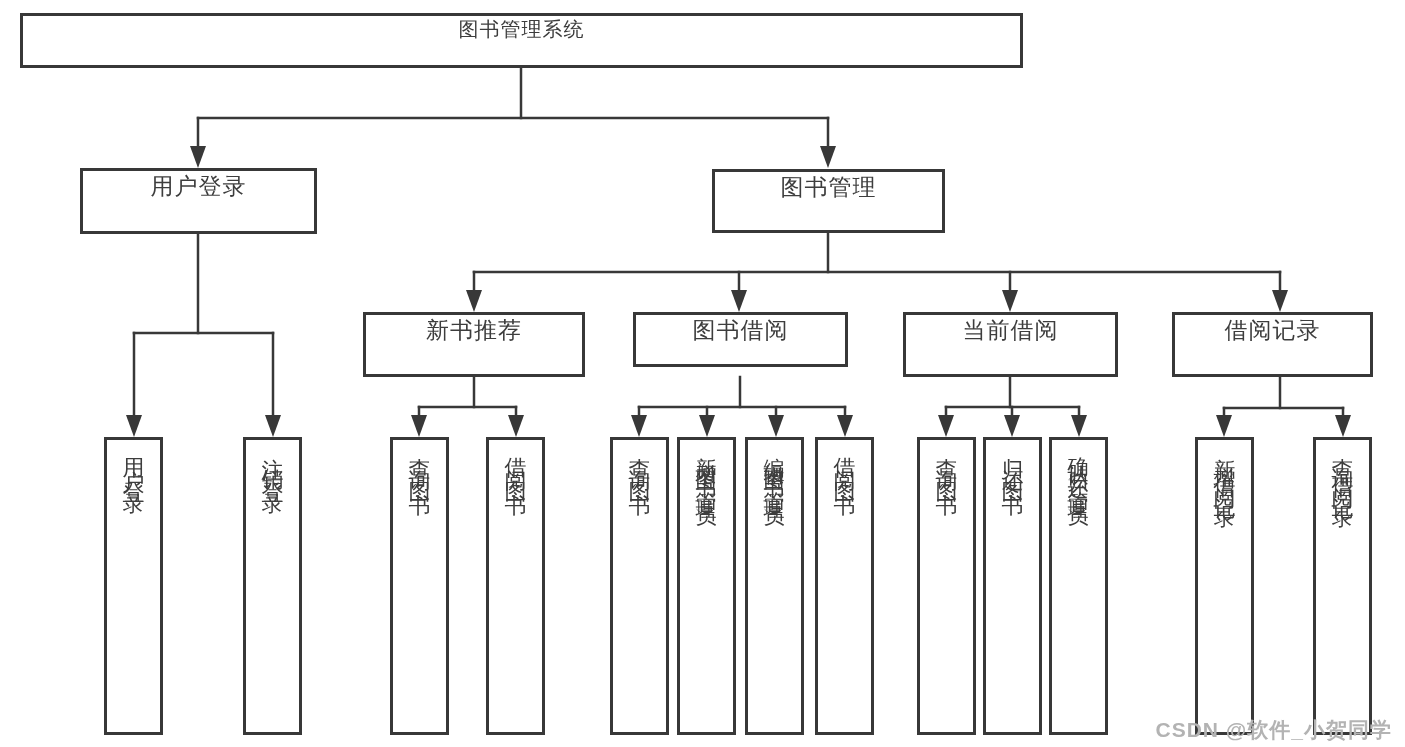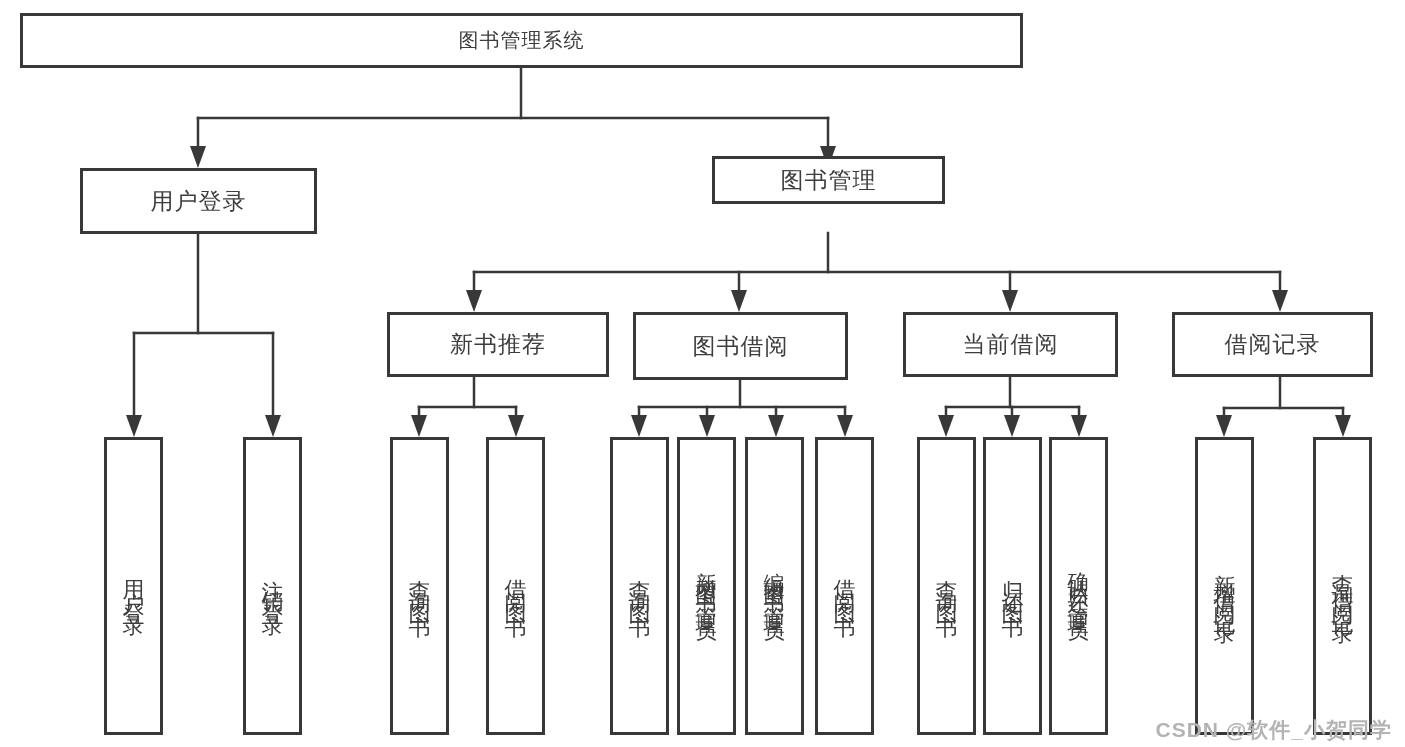--- a/index.html
+++ b/index.html
@@ -18,21 +18,21 @@
     overflow: hidden;
   }
   .stage { position: relative; width: 1405px; height: 747px; }
   svg.wires { position: absolute; left: 0; top: 0; z-index: 0; }
   .node {
     position: absolute;
     background: var(--box-background);
     border: 3px solid var(--line);
     color: var(--text);
     display: flex;
-    align-items: center;
+    align-items: flex-start;
     justify-content: center;
     z-index: 1;
   }
   .node .hlabel {
     font-size: 23px;
     letter-spacing: 1px;
     white-space: nowrap;
   }
   .node.root .hlabel { font-size: 20px; }
   .node.leaf { top: 437px; width: 59px; height: 298px; }
@@ -118,28 +118,28 @@
       <polygon points="1335,415 1351,415 1343,437" fill="var(--line)"></polygon>
     </svg>
 
   <div class="node root" style="left:20px; top:13px; width:1003px; height:55px;">
     <span class="hlabel">图书管理系统</span>
   </div>
 
   <div class="node" style="left:80px; top:168px; width:237px; height:66px;">
     <span class="hlabel">用户登录</span>
   </div>
-  <div class="node" style="left:712px; top:156px; width:233px; height:48px;">
+  <div class="node" style="left:712px; top:169px; width:233px; height:64px;">
     <span class="hlabel">图书管理</span>
   </div>
 
-  <div class="node" style="left:363px; top:312px; width:222px; height:65px;margin-left:24px;">
+  <div class="node" style="left:363px; top:312px; width:222px; height:65px;">
     <span class="hlabel">新书推荐</span>
   </div>
-  <div class="node" style="left:633px; top:312px; width:215px; height:68px;">
+  <div class="node" style="left:633px; top:312px; width:215px; height:55px;">
     <span class="hlabel">图书借阅</span>
   </div>
   <div class="node" style="left:903px; top:312px; width:215px; height:65px;">
     <span class="hlabel">当前借阅</span>
   </div>
   <div class="node" style="left:1172px; top:312px; width:201px; height:65px;">
     <span class="hlabel">借阅记录</span>
   </div>
 
   <div class="node leaf" style="left:104px;">

